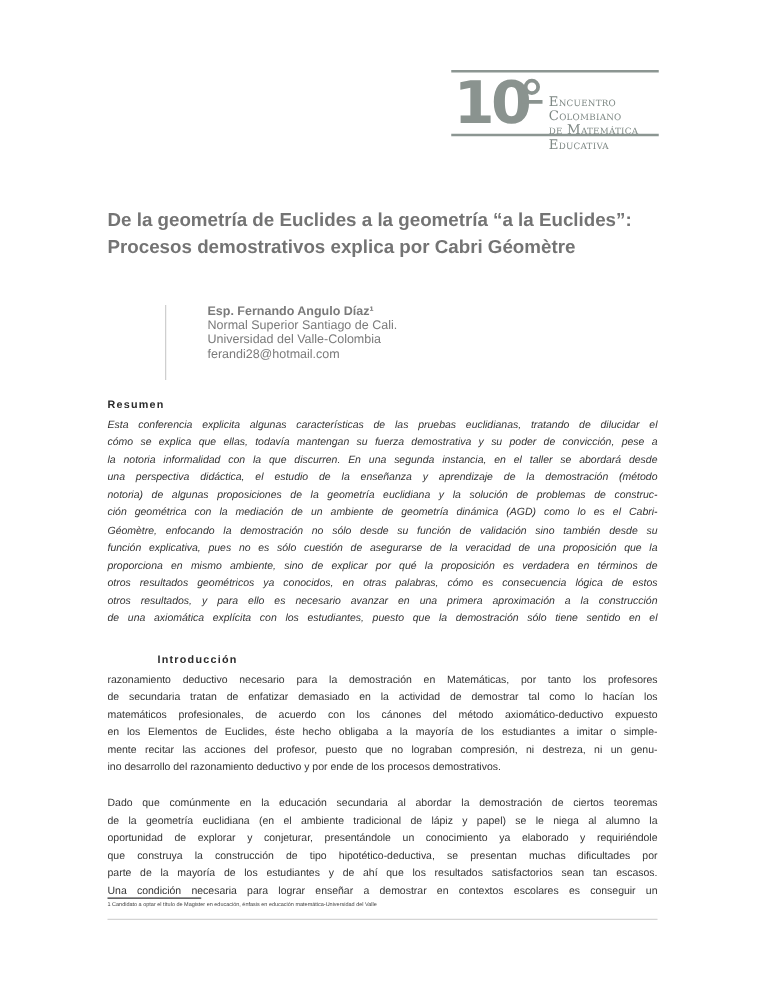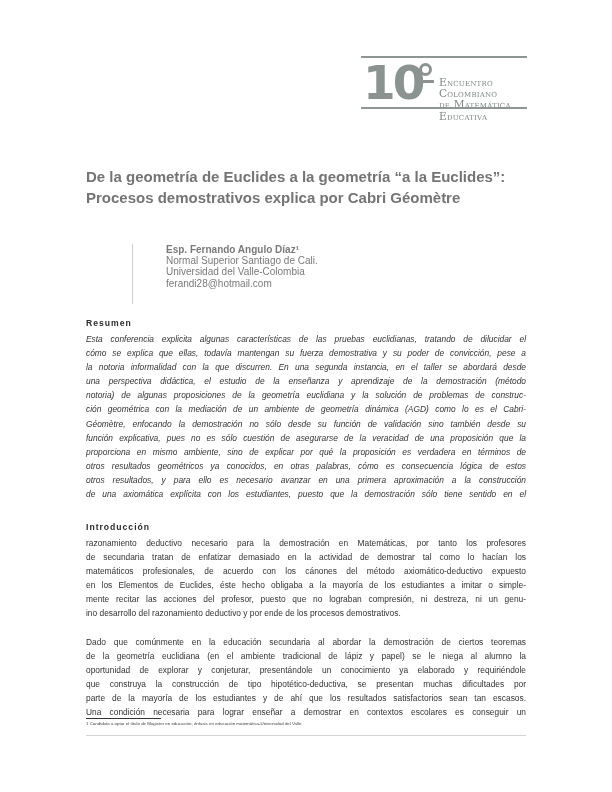--- a/index.html
+++ b/index.html
@@ -69,21 +69,21 @@
   <span class="line">notoria) de algunas proposiciones de la geometría euclidiana y la solución de problemas de construc-</span>
   <span class="line">ción geométrica con la mediación de un ambiente de geometría dinámica (AGD) como lo es el Cabri-</span>
   <span class="line">Géomètre, enfocando la demostración no sólo desde su función de validación sino también desde su</span>
   <span class="line">función explicativa, pues no es sólo cuestión de asegurarse de la veracidad de una proposición que la</span>
   <span class="line">proporciona en mismo ambiente, sino de explicar por qué la proposición es verdadera en términos de</span>
   <span class="line">otros resultados geométricos ya conocidos, en otras palabras, cómo es consecuencia lógica de estos</span>
   <span class="line">otros resultados, y para ello es necesario avanzar en una primera aproximación a la construcción</span>
   <span class="line">de una axiomática explícita con los estudiantes, puesto que la demostración sólo tiene sentido en el</span>
 </div>
 
-<div class="section-h" style="top:522px;">Introducción</div>
+<div class="section-h" style="top:522px;margin-left:40px;">Introducción</div>
 <div class="body-text" style="top:536px;">
   <span class="line">razonamiento deductivo necesario  para la demostración en Matemáticas, por tanto los profesores</span>
   <span class="line">de secundaria tratan de enfatizar demasiado en la actividad de demostrar tal como lo hacían los</span>
   <span class="line">matemáticos profesionales, de acuerdo con los cánones del método axiomático-deductivo expuesto</span>
   <span class="line">en los Elementos de Euclides, éste hecho obligaba a la mayoría de los estudiantes a imitar o simple-</span>
   <span class="line">mente recitar las acciones del profesor, puesto que no lograban compresión, ni destreza, ni un genu-</span>
   <span class="line last">ino desarrollo del razonamiento deductivo y por ende de los procesos demostrativos.</span>
 </div>
 <div class="body-text" style="top:635px;">
   <span class="line">Dado que comúnmente en la educación secundaria al abordar la demostración de ciertos teoremas</span>

